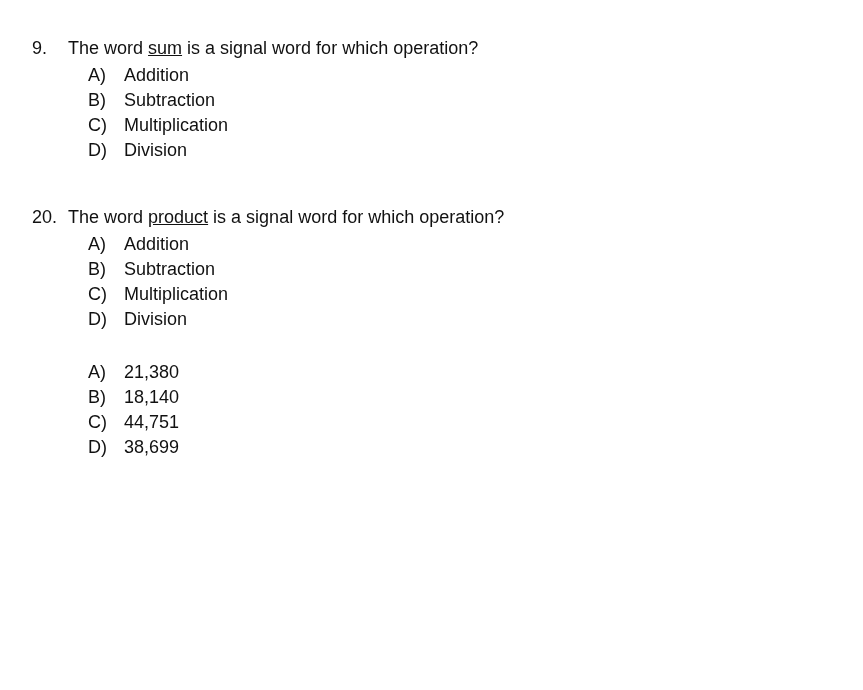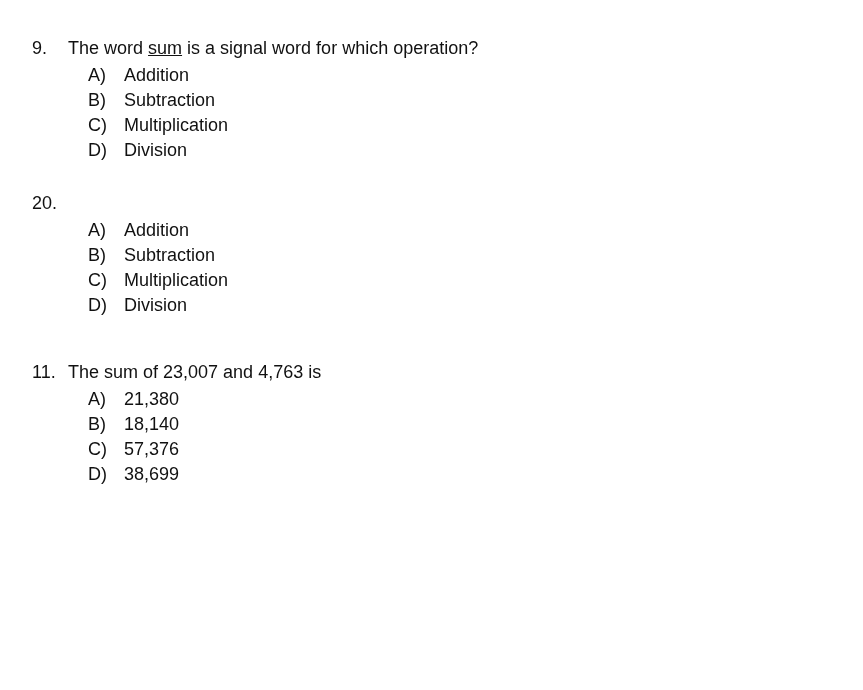--- a/index.html
+++ b/index.html
@@ -77,20 +77,23 @@
       <div class="option">
         <span class="option-letter">D)</span>
         <span>Division</span>
       </div>
     </div>
   </div>
 
   <div class="question-block">
     <div class="question-line">
       <span class="question-number">20.</span>
+      <span class="question-text">
+        The word <span class="underline">product</span> is a signal word for which operation?
+      </span>
     </div>
     <div class="options">
       <div class="option">
         <span class="option-letter">A)</span>
         <span>Addition</span>
       </div>
       <div class="option">
         <span class="option-letter">B)</span>
         <span>Subtraction</span>
       </div>
@@ -99,38 +102,32 @@
         <span>Multiplication</span>
       </div>
       <div class="option">
         <span class="option-letter">D)</span>
         <span>Division</span>
       </div>
     </div>
   </div>
 
   <div class="question-block">
-    <div class="question-line">
-      <span class="question-number">11.</span>
-      <span class="question-text">
-        The sum of 23,007 and 4,763 is
-      </span>
-    </div>
     <div class="options">
       <div class="option">
         <span class="option-letter">A)</span>
         <span>21,380</span>
       </div>
       <div class="option">
         <span class="option-letter">B)</span>
         <span>18,140</span>
       </div>
       <div class="option">
         <span class="option-letter">C)</span>
-        <span>57,376</span>
+        <span>44,751</span>
       </div>
       <div class="option">
         <span class="option-letter">D)</span>
         <span>38,699</span>
       </div>
     </div>
   </div>
 
 </div>
 

